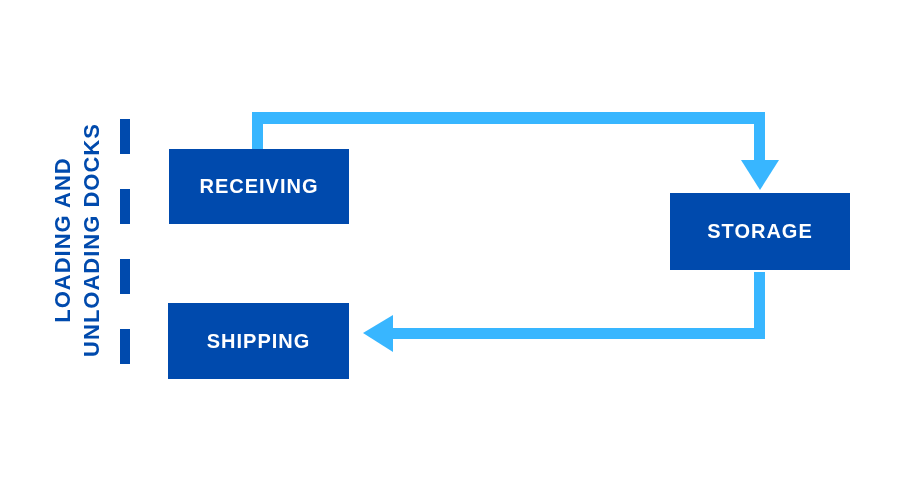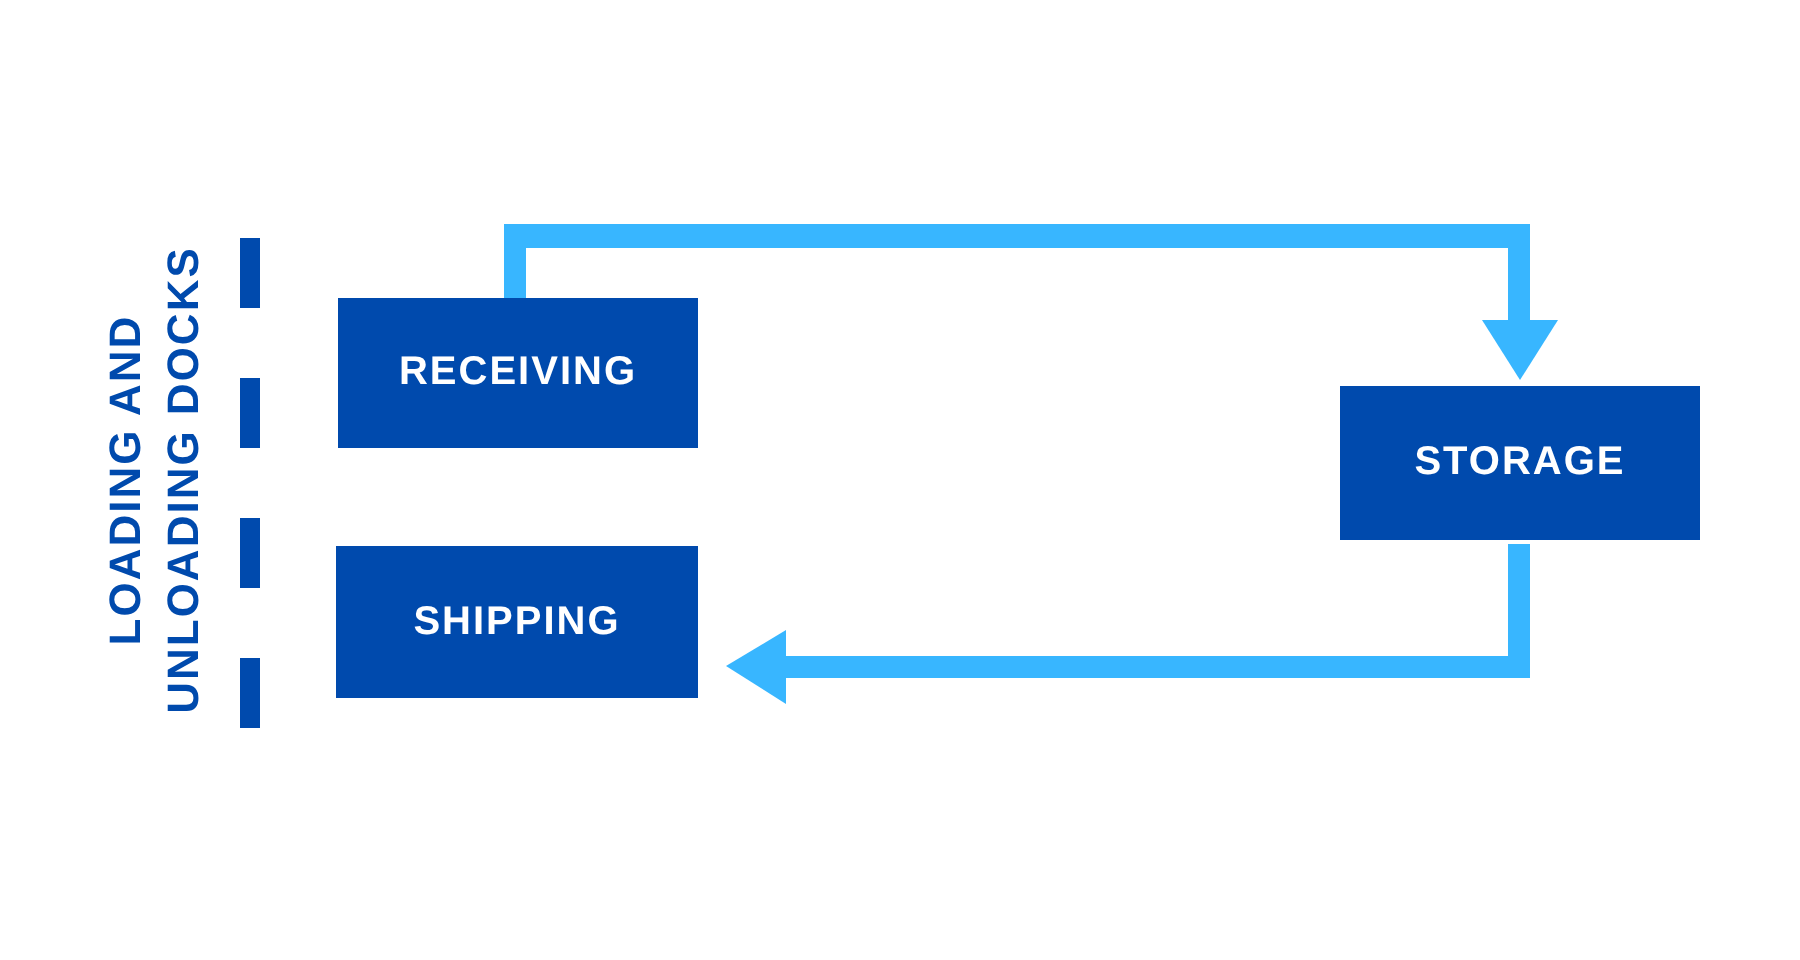--- a/index.html
+++ b/index.html
@@ -28,21 +28,21 @@
     color: var(--node-text);
     display: flex;
     align-items: center;
     justify-content: center;
     font-weight: bold;
     font-size: 20px;
     letter-spacing: 1px;
   }
   #node-receiving { left: 169px; top: 149px; width: 180px; height: 75px; text-align: center; }
   #node-storage   { left: 670px; top: 193px; width: 180px; height: 77px; }
-  #node-shipping  { left: 168px; top: 273px; width: 181px; height: 76px; }
+  #node-shipping  { left: 168px; top: 303px; width: 181px; height: 76px; }
 
   
   .dock-line {
     position: absolute;
     left: 120px; top: 119px;
     width: 10px; height: 248px;
     background: repeating-linear-gradient(
       to bottom,
       var(--dock-line) 0px, var(--dock-line) 35px,
       transparent 35px, transparent 70px);

